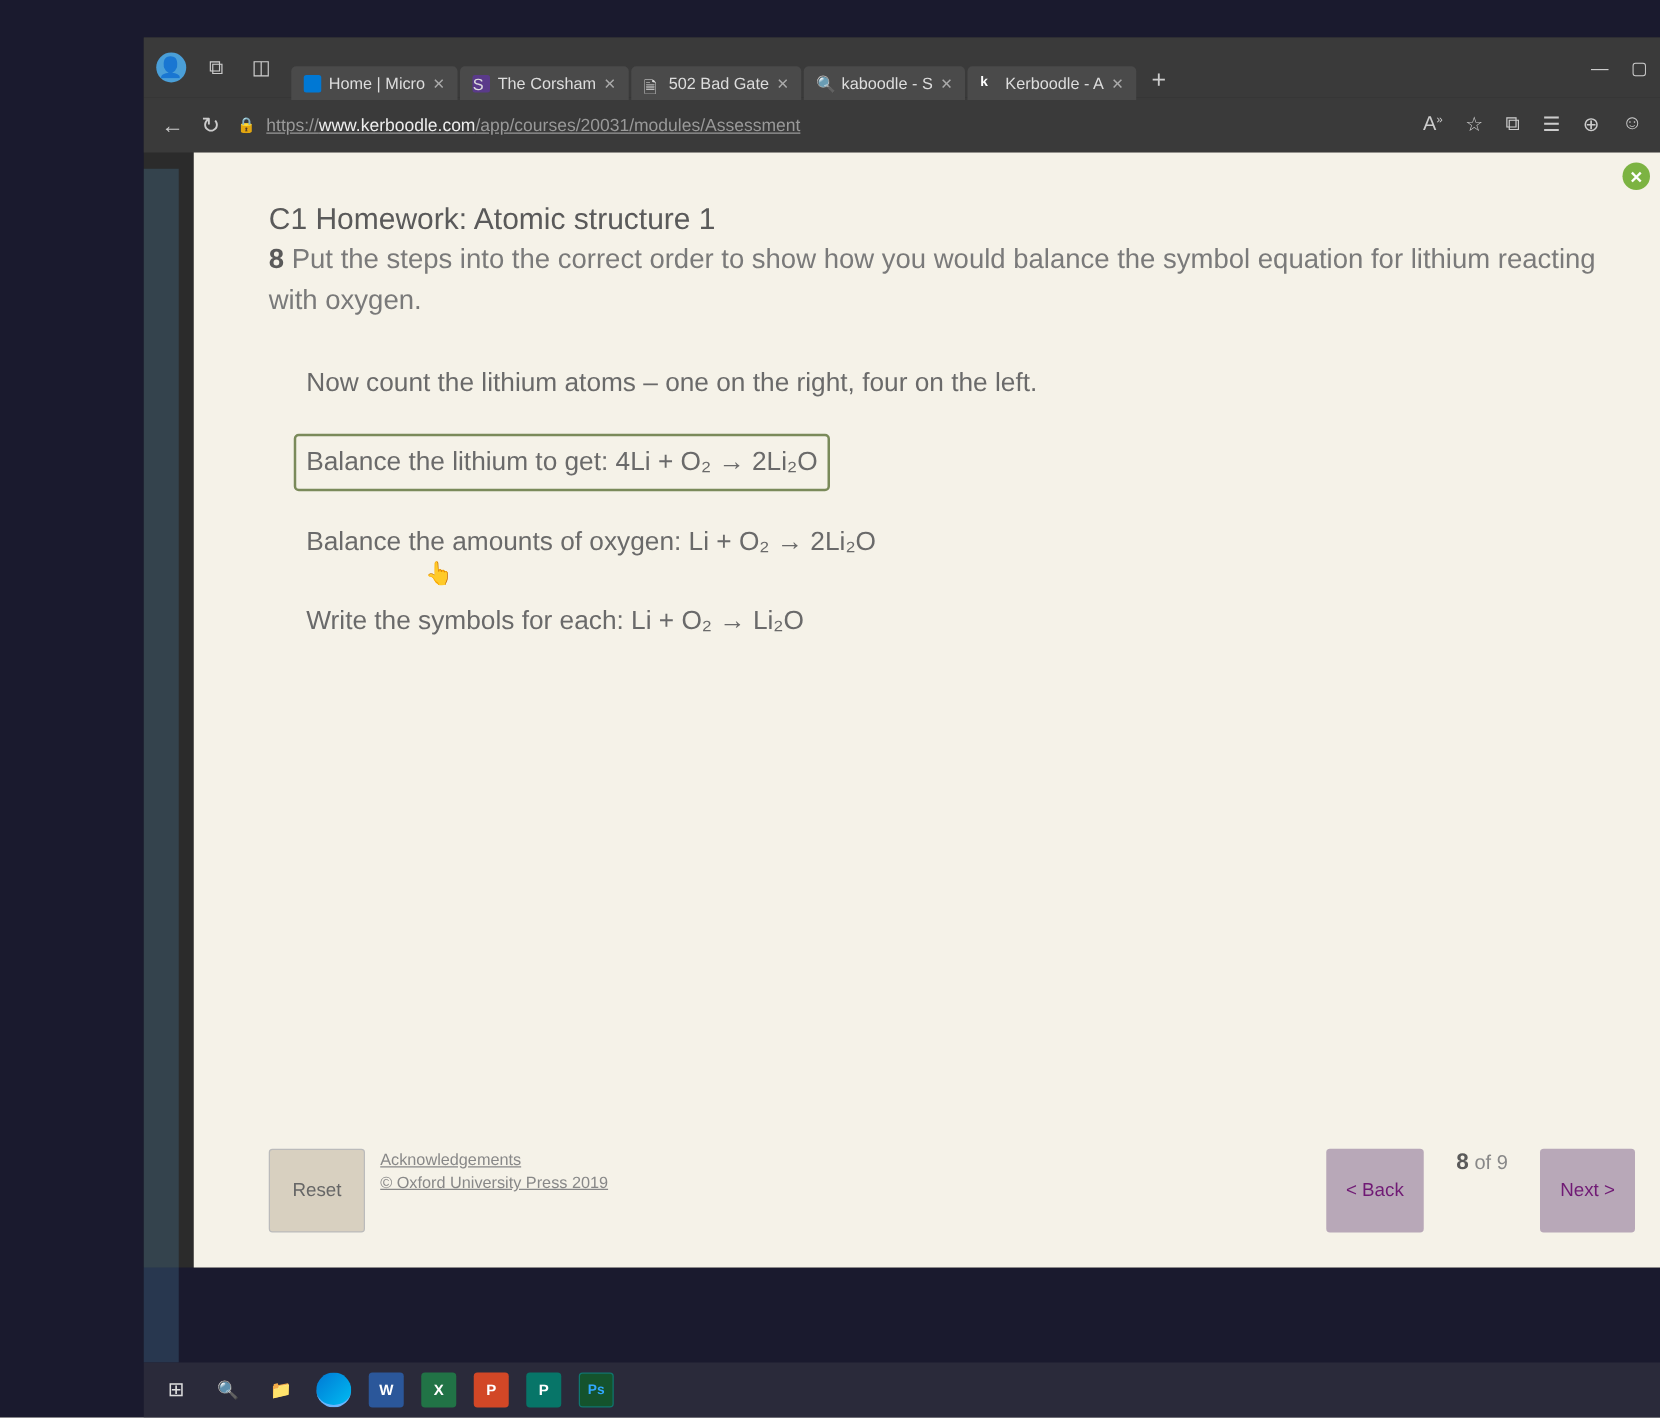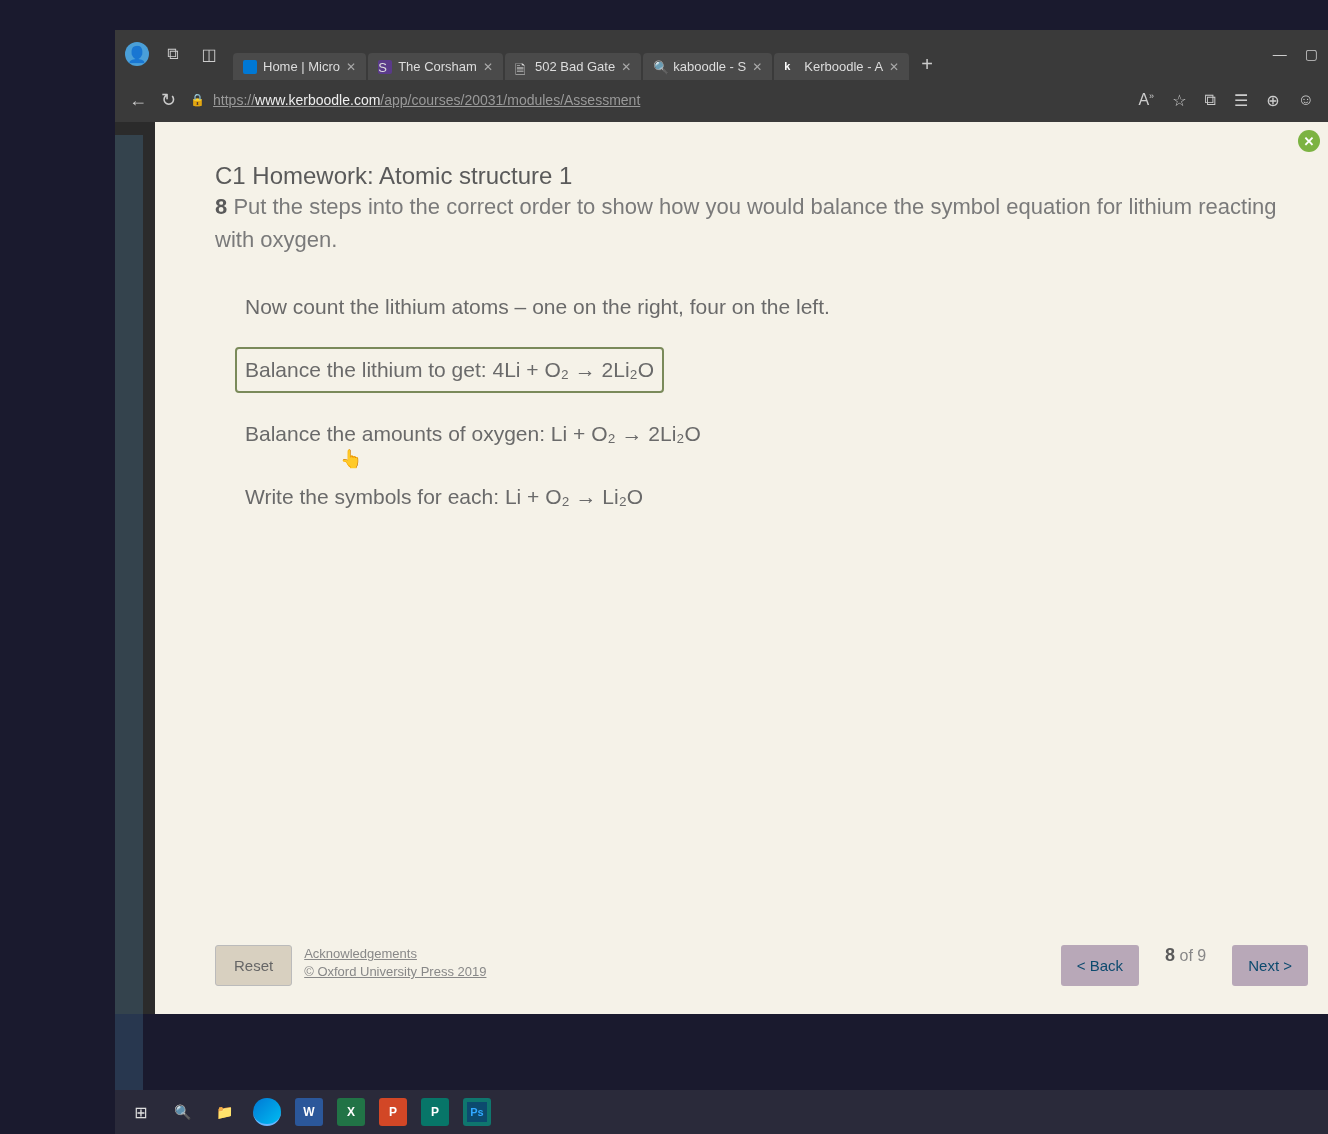--- a/index.html
+++ b/index.html
@@ -173,22 +173,22 @@
       cursor: pointer;
     }
     .ack-links {
       font-size: 13px;
       color: #888;
     }
     .ack-links .link { text-decoration: underline; display: block; line-height: 1.4; }
     .footer-spacer { flex: 1; }
     .nav-btn-footer {
       background: #b8a8b8;
-      color: #0c4a6e;
-      padding: 12px 16px;
+      color: #701a75;
+      padding: 25px 16px;
       font-size: 15px;
       border-radius: 3px;
       cursor: pointer;
       border: none;
     }
     .page-indicator {
       color: #888;
       font-size: 16px;
       padding: 0 14px;
     }
@@ -215,21 +215,21 @@
       color: #ddd;
       font-size: 14px;
       border-radius: 3px;
     }
     .tb-start { font-size: 16px; }
     .tb-edge { background: linear-gradient(135deg,#0078d4,#00bcf2); border-radius: 50%; border-bottom: 2px solid #6bb6ff; }
     .tb-word { background: #2b579a; color: #fff; font-weight: bold; font-size: 12px; }
     .tb-excel { background: #217346; color: #fff; font-weight: bold; font-size: 12px; }
     .tb-ppt { background: #d24726; color: #fff; font-weight: bold; font-size: 12px; }
     .tb-pub { background: #077568; color: #fff; font-weight: bold; font-size: 12px; }
-    .tb-ps { background: #0c4a6e; color: #31a8ff; font-weight: bold; font-size: 11px; border: 4px solid #0f766e; }
+    .tb-ps { background: #14532d; color: #31a8ff; font-weight: bold; font-size: 11px; border: 1px solid #0f766e; }
     .left-edge {
       position: absolute;
       left: 115px;
       top: 135px;
       bottom: 44px;
       width: 28px;
       background: #4a7a9a;
       opacity: 0.3;
     }
     .cursor-hand {

